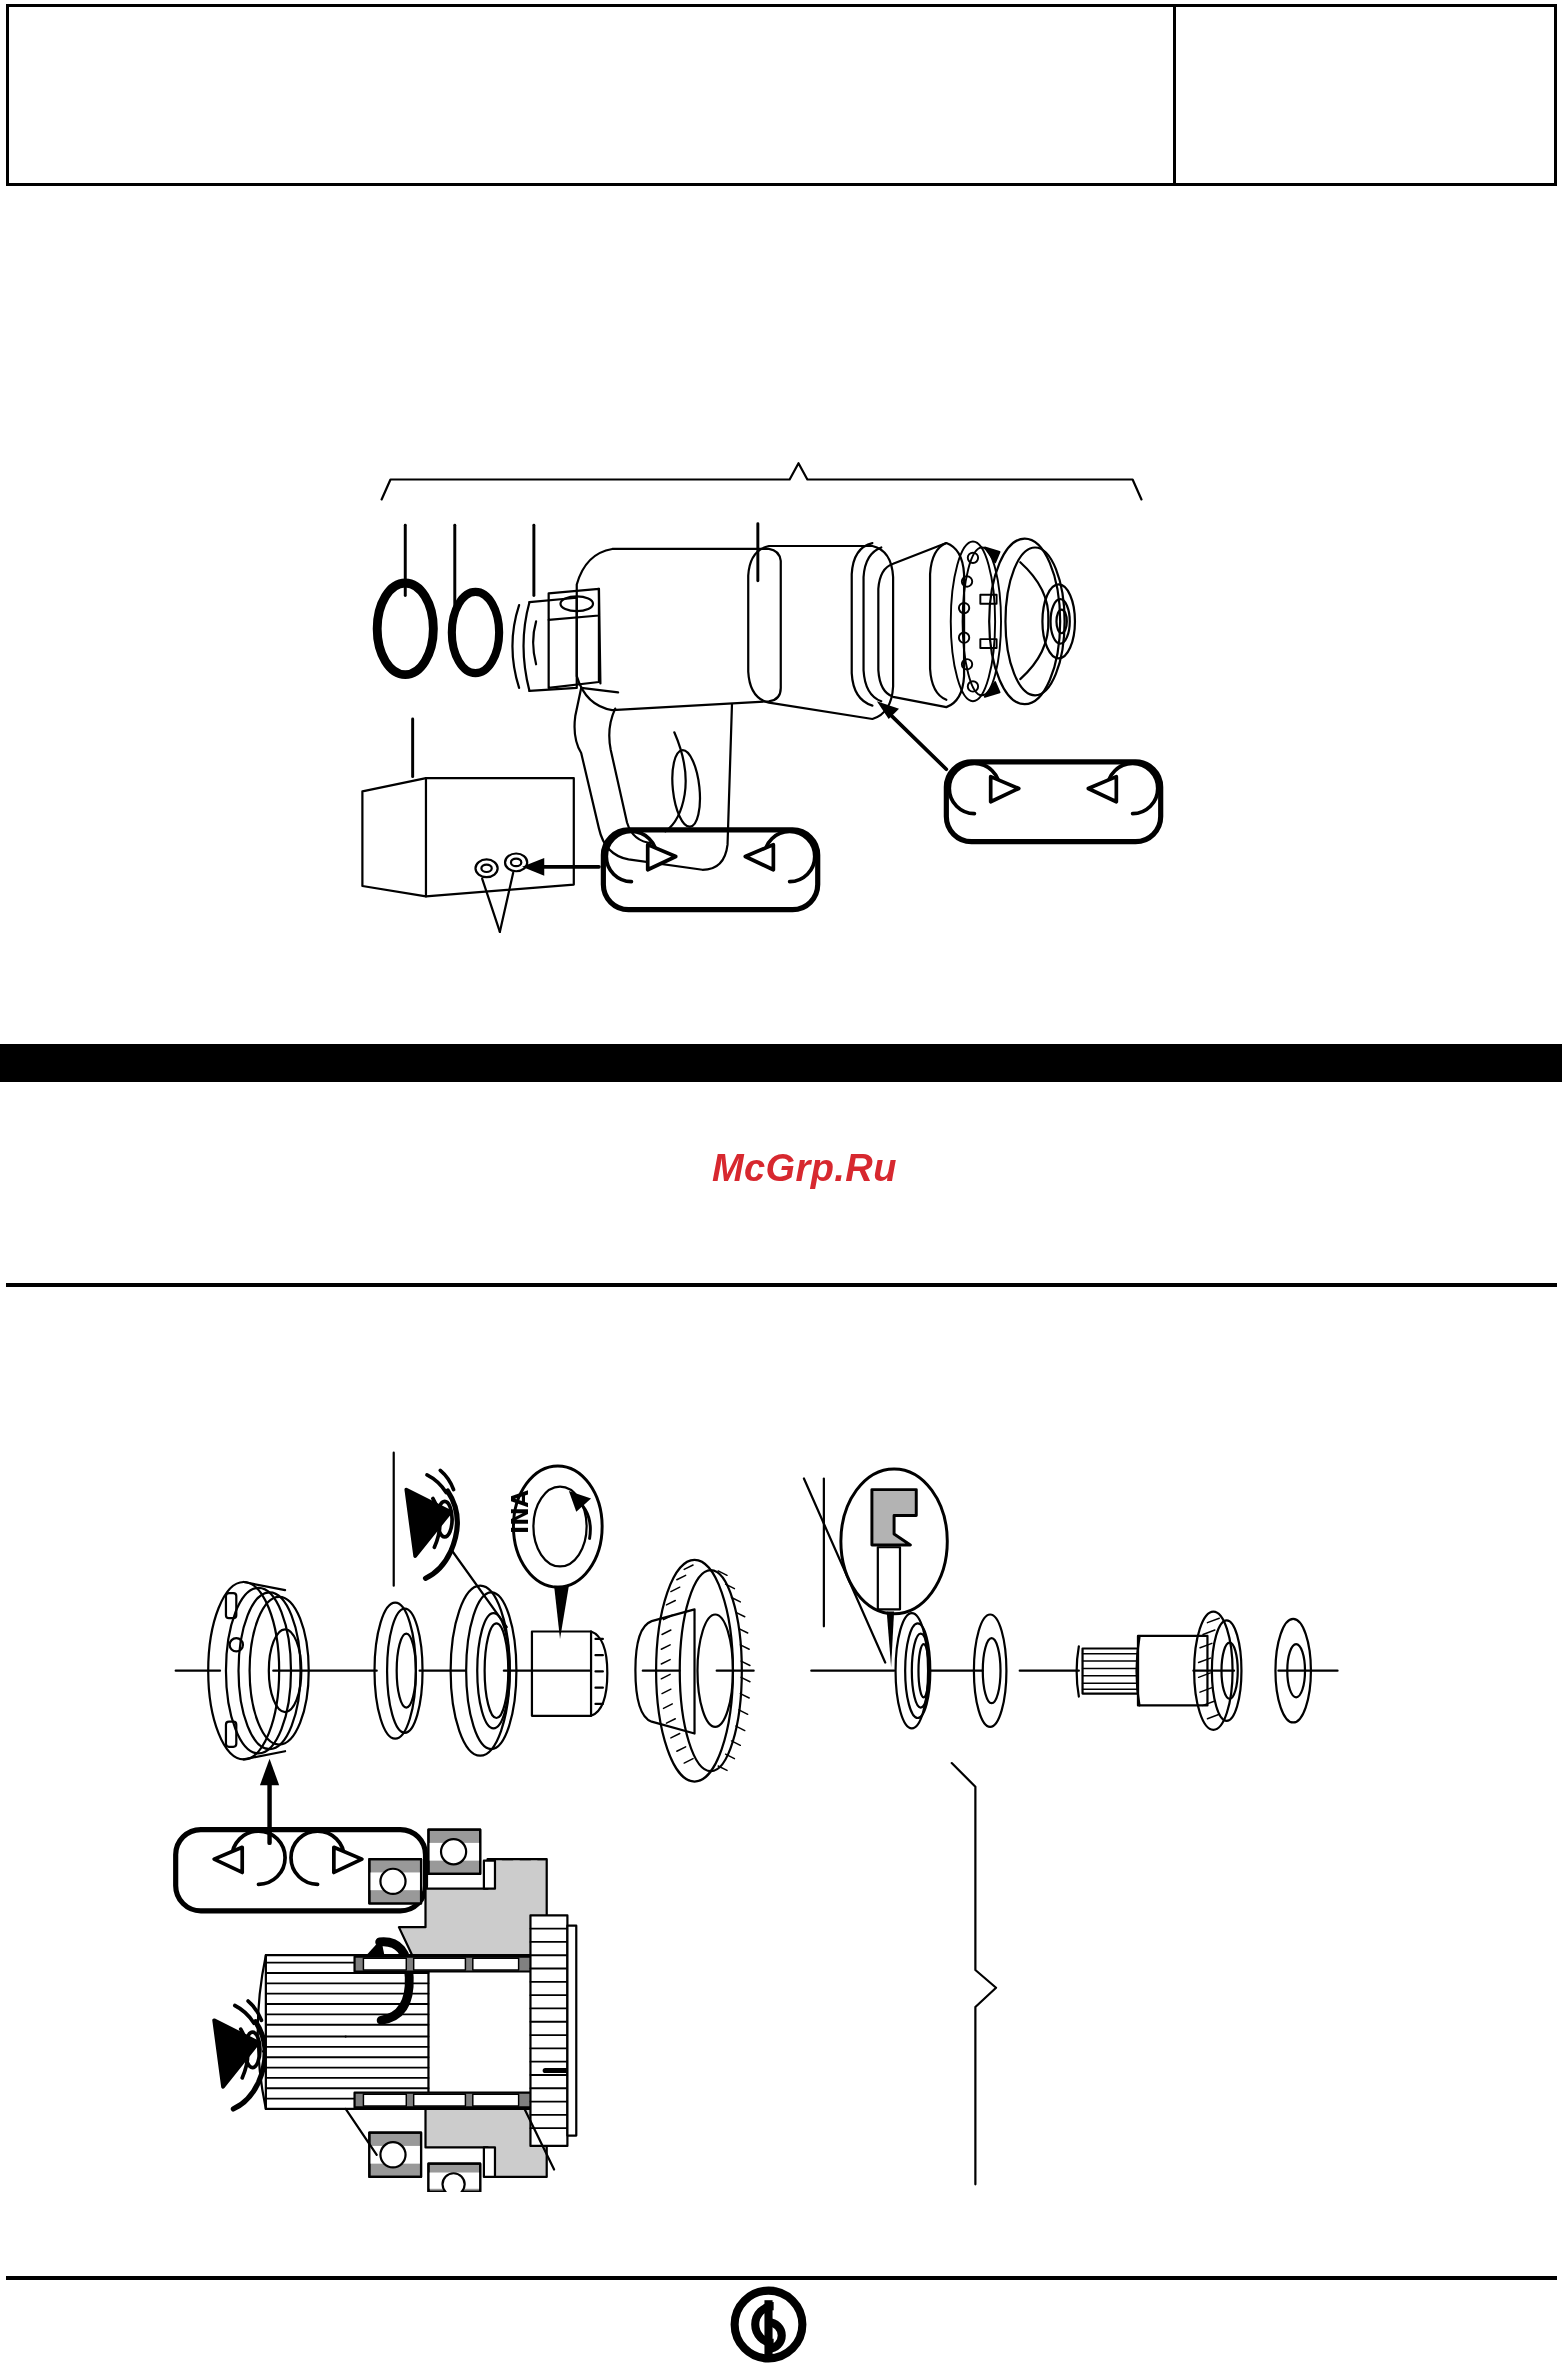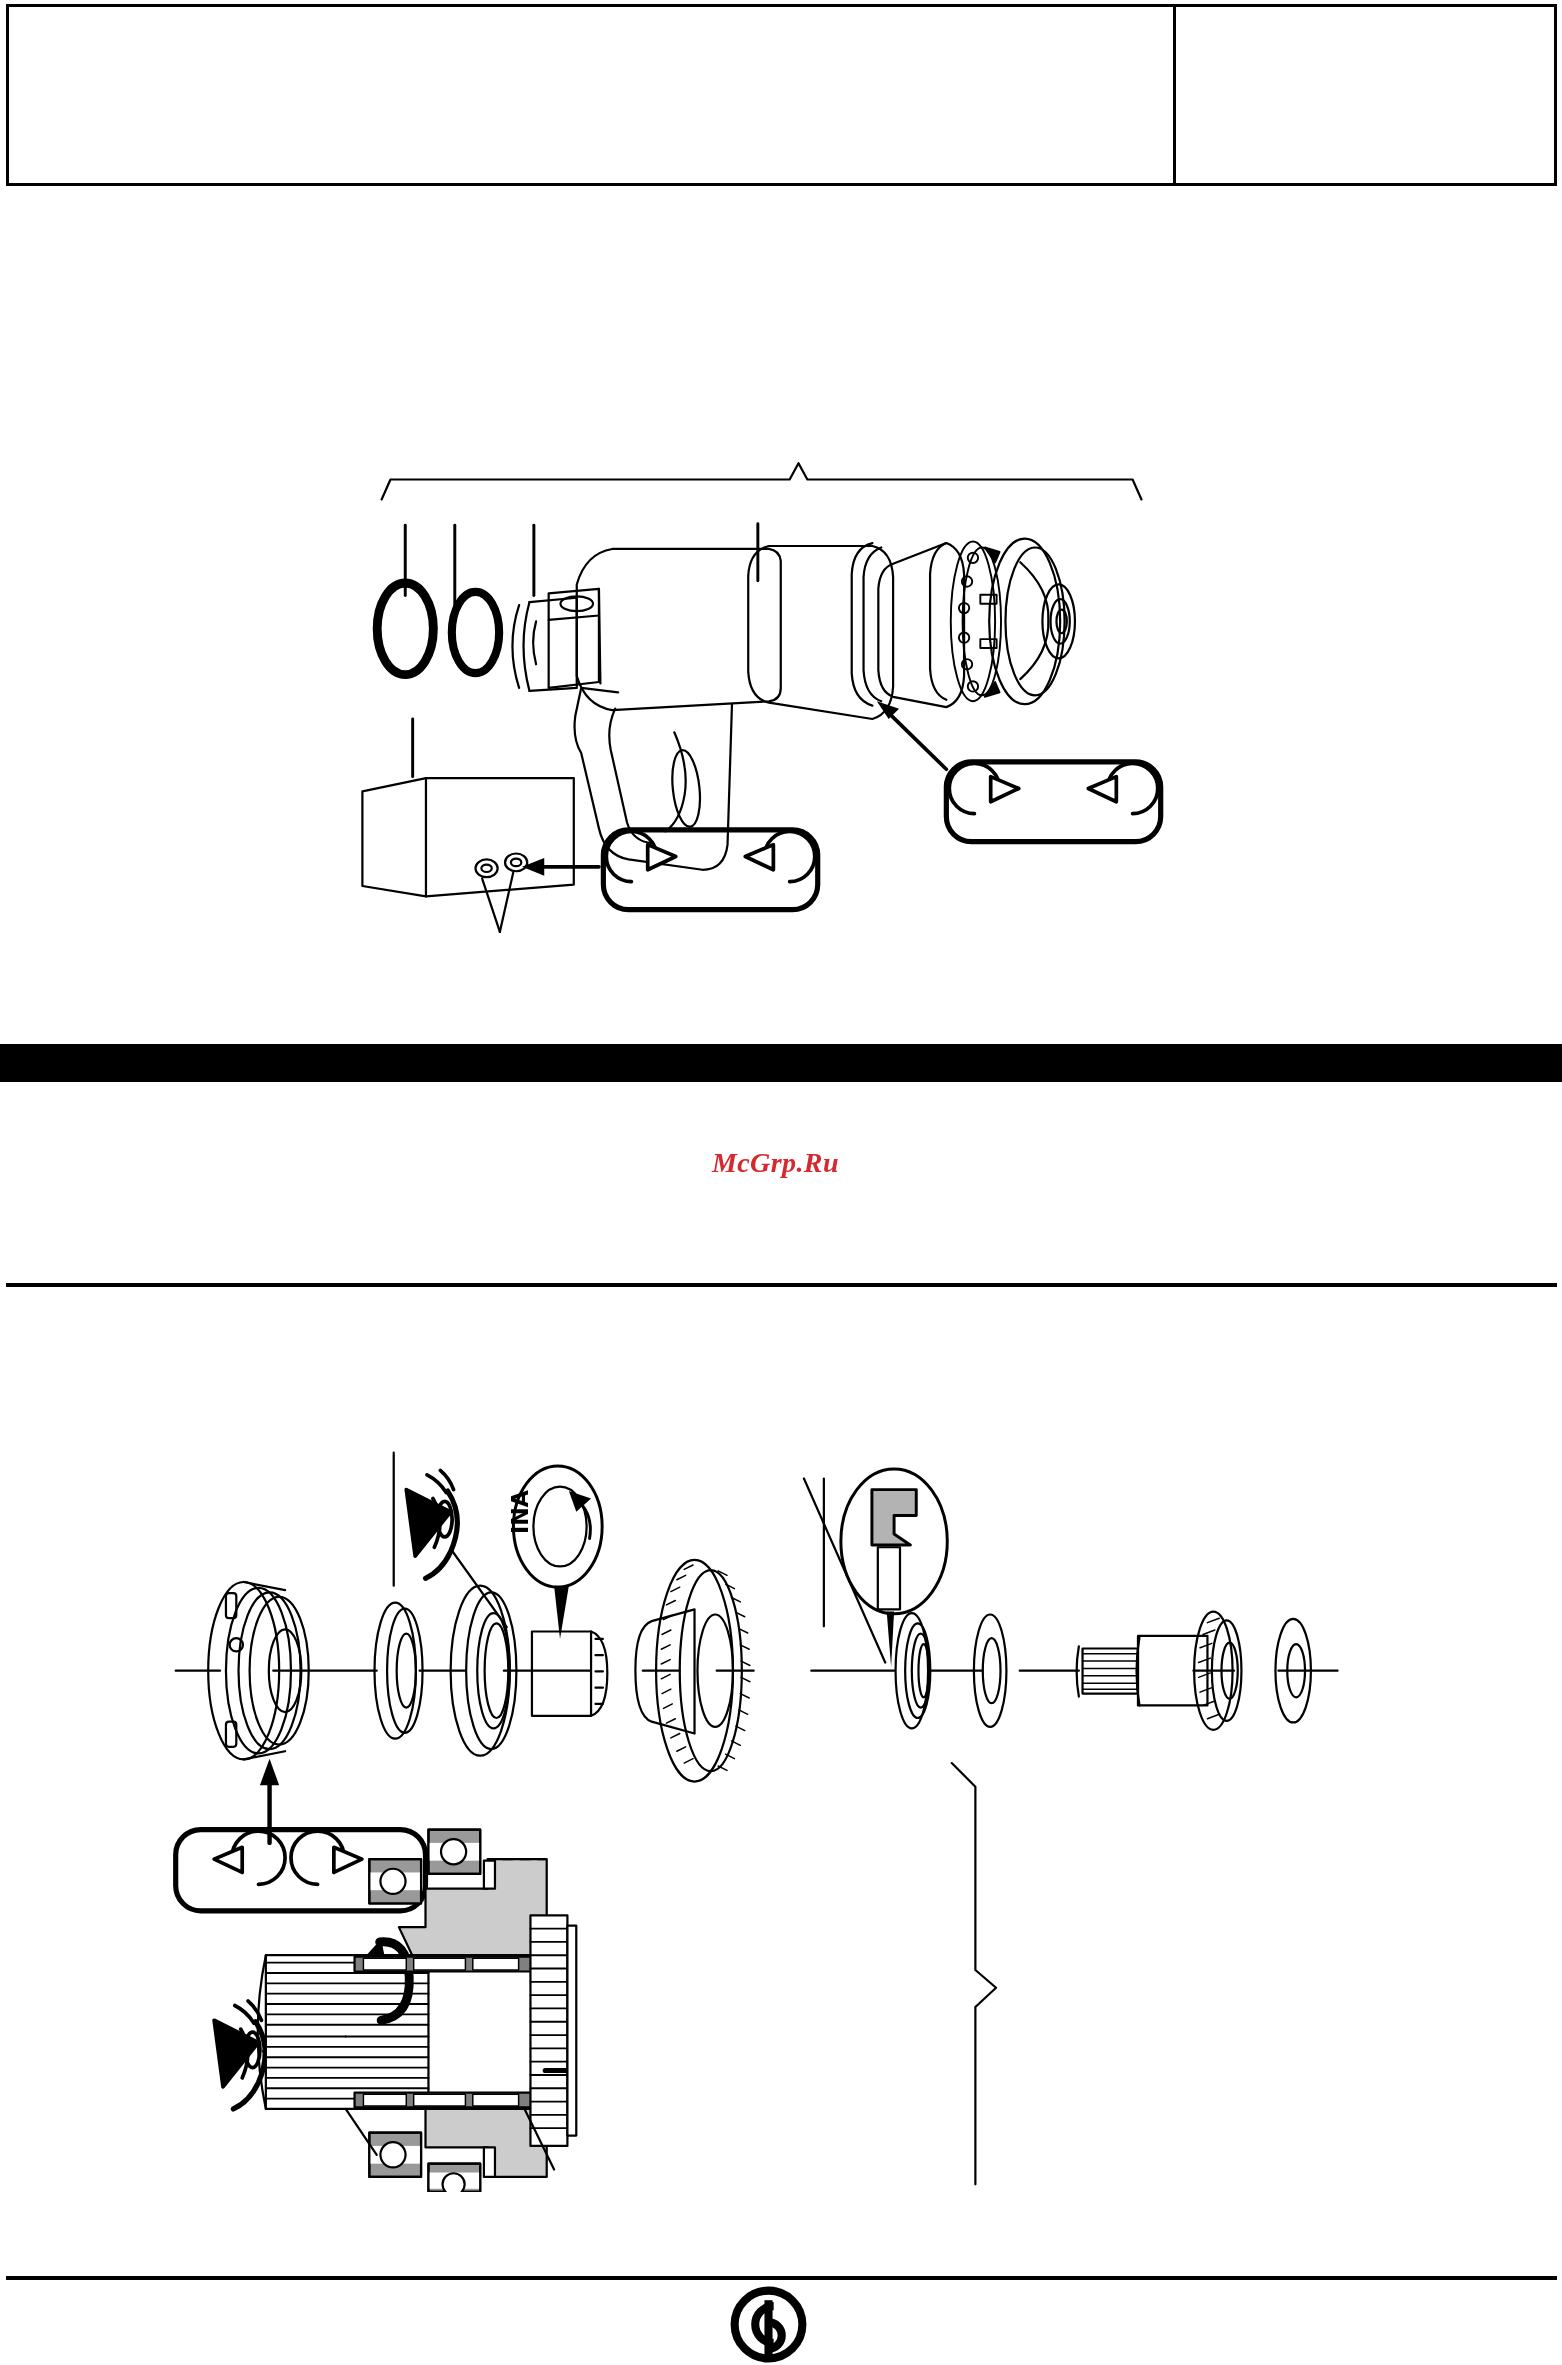--- a/index.html
+++ b/index.html
@@ -9,22 +9,22 @@
   
   .hdr{position:absolute;left:6px;top:4.4px;width:1551px;height:182px;
        border:3.7px solid #000;box-sizing:border-box;display:flex;}
   .hdr-cell-l{flex:0 0 1167px;border-right:3.7px solid #000;box-sizing:border-box;}
   .hdr-cell-r{flex:1 1 auto;box-sizing:border-box;}
   
   .blackbar{position:absolute;left:0;width:1563px;background:#000;}
   .thinrule{position:absolute;left:6px;width:1551px;height:3.7px;background:#000;}
   
   .watermark{position:absolute;left:712px;top:1147px;font-style:italic;
-     font-weight:bold;font-size:28px;color:#d7282f;letter-spacing:0.4px;
-     font-family:Liberation Serif, serif;white-space:nowrap;}
+     font-weight:bold;font-size:38px;color:#d7282f;letter-spacing:0.4px;
+     font-family:Liberation Sans, sans-serif;white-space:nowrap;}
   
   .illu{position:absolute;}
   .illu svg{display:block;}
   
   .cplogo{position:absolute;left:728px;top:2284px;width:81px;height:81px;}
 </style>
 </head>
 <body>
 
 <div class="page">

